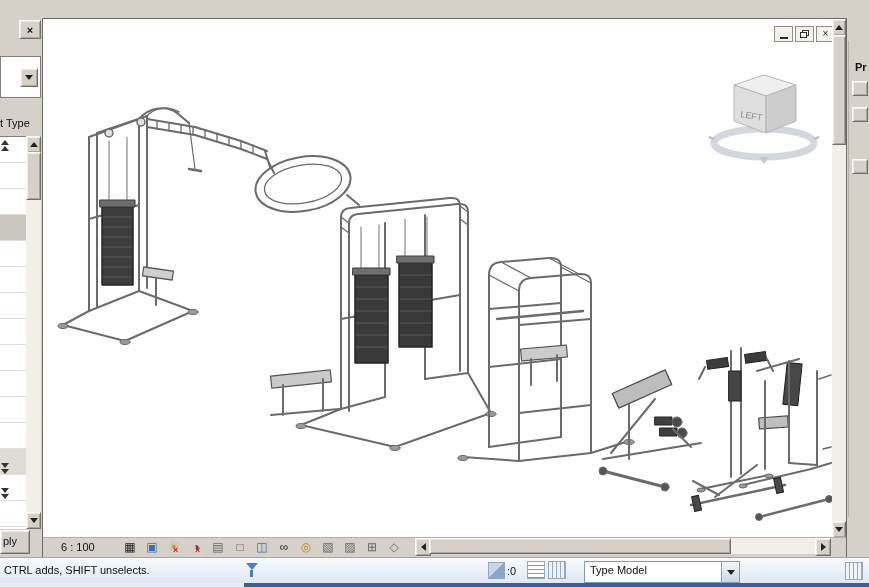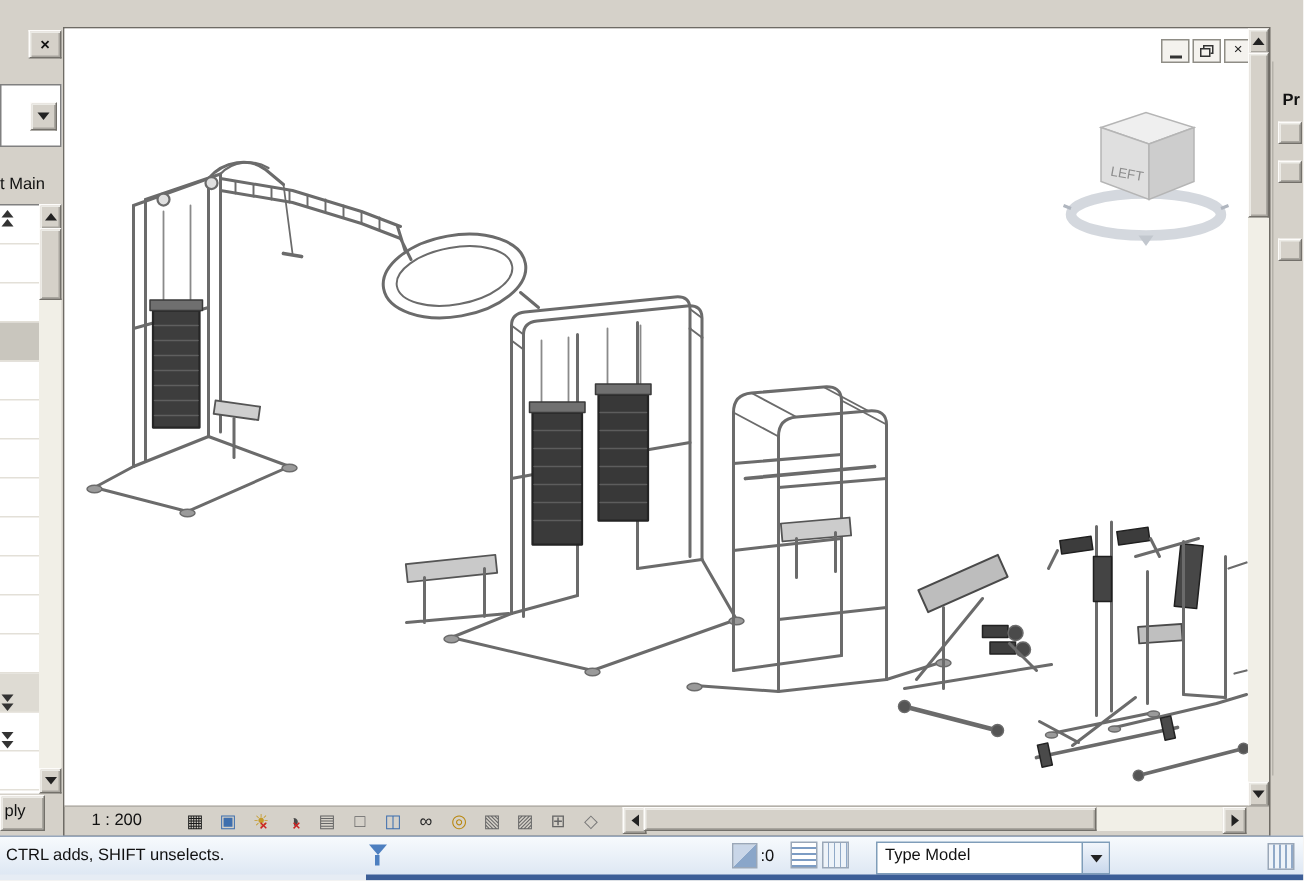--- a/index.html
+++ b/index.html
@@ -60,21 +60,21 @@
         <span>×</span>
       </div>
 
     <div class="abs" style="left:0;top:56px;width:39px;height:40px;background:#fff;border:1px solid #808080;">
       <span class="lbl"></span>
       <div class="abs raised center" style="right:2px;top:11px;width:16px;height:17px;">
         <span class="t-down"></span>
       </div>
     </div>
 
-    <div class="abs lbl" style="left:0;top:117px;width:42px;height:14px;"><span>t Main</span></div>
+    <div class="abs lbl" style="left:0;top:117px;width:42px;height:14px;"><span>t Type</span></div>
 
     <div class="abs" style="left:0;top:136px;width:26px;height:392px;background:#fff;border-top:1px solid #808080;overflow:hidden;">
       <div class="prow"></div>
       <div class="prow"></div>
       <div class="prow"></div>
       <div class="prow gray"></div>
       <div class="prow"></div>
       <div class="prow"></div>
       <div class="prow"></div>
       <div class="prow"></div>
@@ -259,21 +259,21 @@
       <div class="abs raised center" style="left:0;top:0;width:12px;height:15px;">
         <span class="t-up"></span>
         </div>
       <div class="abs raised" style="left:0;top:16px;width:12px;height:108px;"></div>
       <div class="abs raised center" style="left:0;top:502px;width:12px;height:15px;">
         <span class="t-down"></span>
         </div>
     </div>
 
     <div class="abs" style="left:0;top:518px;width:803px;height:18px;border-top:1px solid #b3b0a9;">
-      <span class="abs lbl" style="left:18px;top:3px;"><span>1 : 200</span></span>
+      <span class="abs lbl" style="left:18px;top:3px;"><span>6 : 100</span></span>
 
       <div class="abs" style="left:78px;top:1px;display:flex;">
         <span class="vb-ic i0">▦</span>
         <span class="vb-ic i1">▣</span>
         <span class="vb-ic i2">☀</span>
         <span class="vb-ic i3">◑</span>
         <span class="vb-ic i4">▤</span>
         <span class="vb-ic i5">□</span>
         <span class="vb-ic i6">◫</span>
         <span class="vb-ic i7">∞</span>

